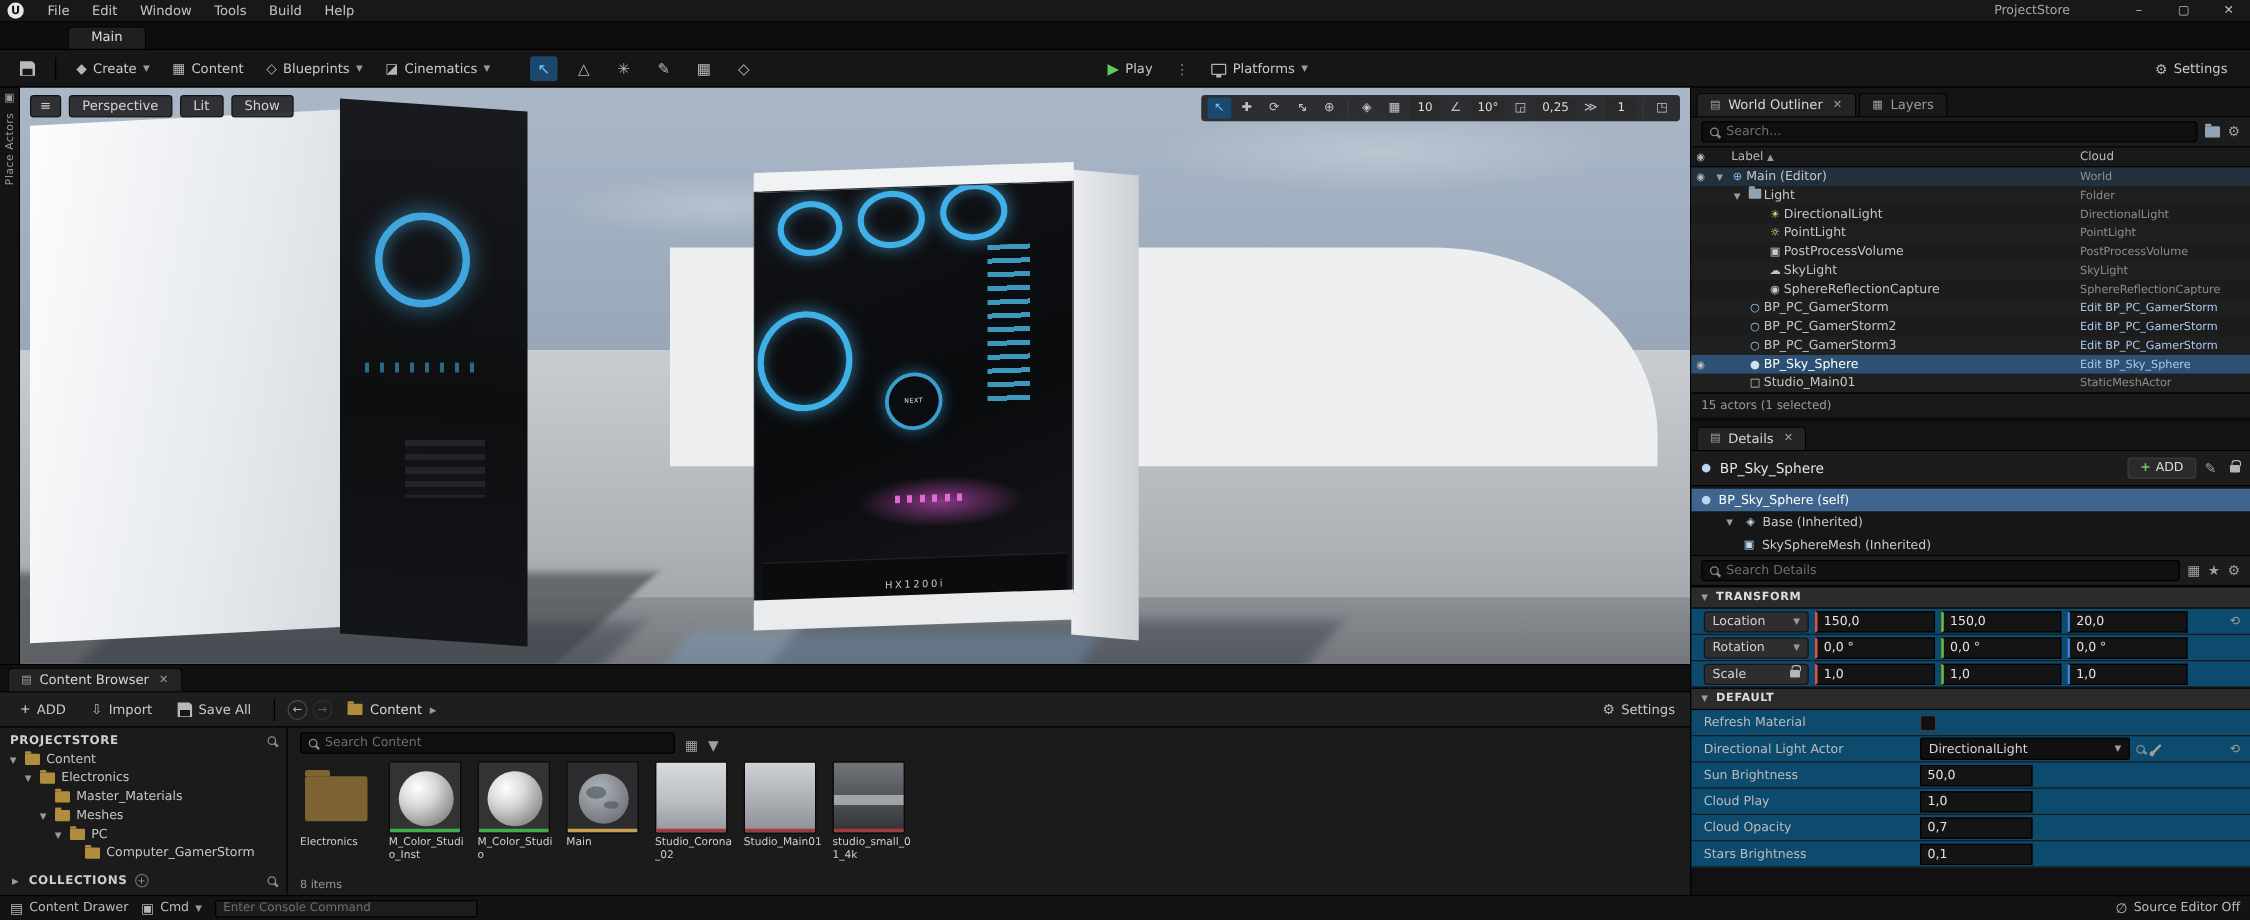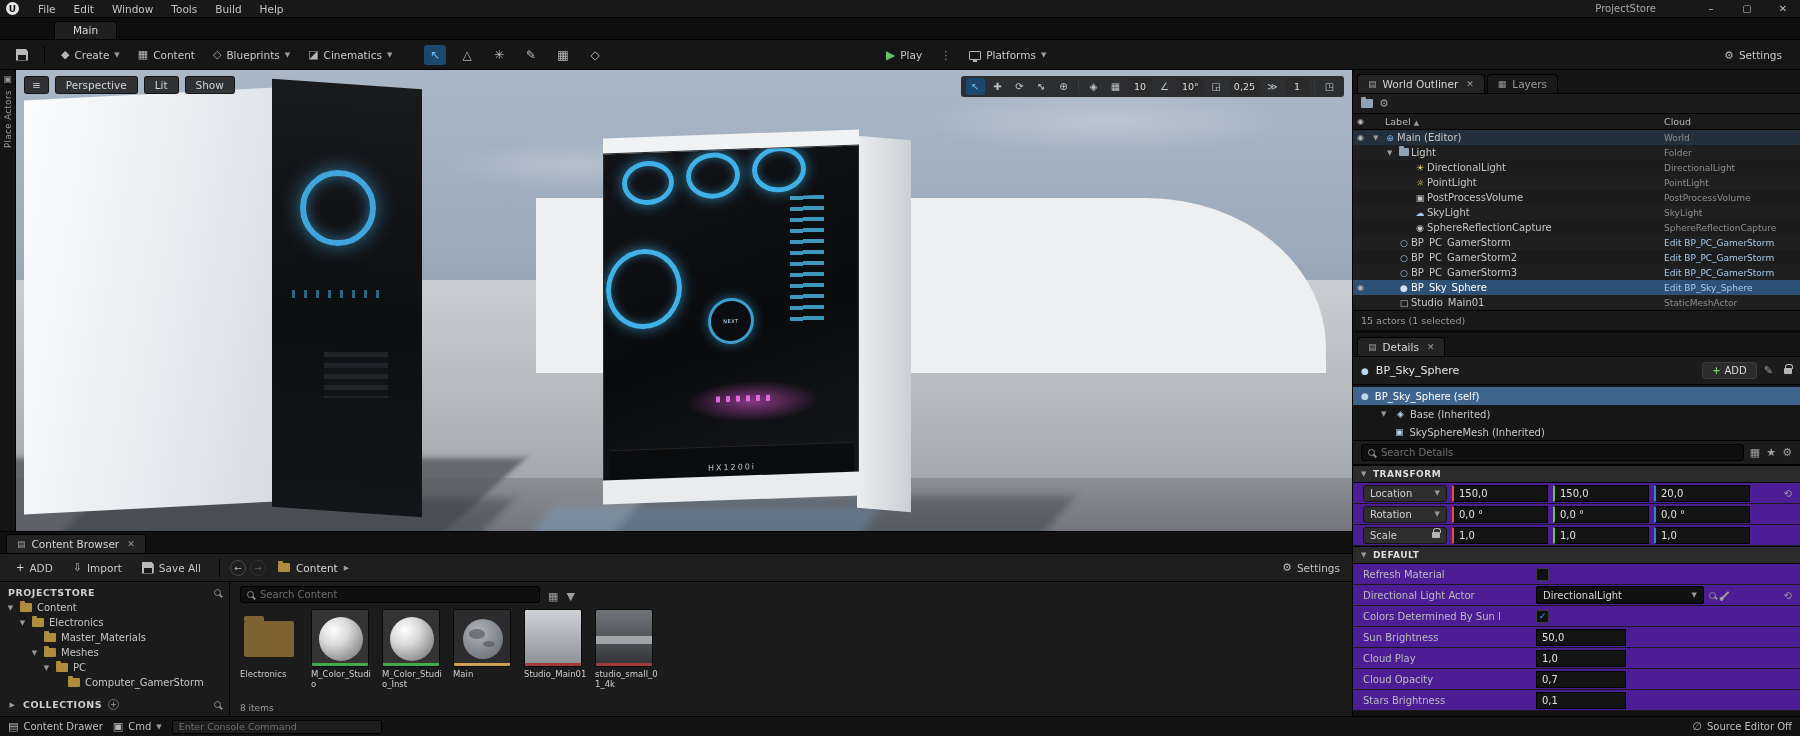--- a/index.html
+++ b/index.html
@@ -155,21 +155,21 @@
   .lockico { width:8px; height:6px; background:#b5b5b5; border-radius:1px; position:relative; flex:none; margin-left:4px; }
   .lockico::before { content:""; position:absolute; top:-4px; left:1px; width:6px; height:4px; border:1.5px solid #b5b5b5; border-bottom:none; border-radius:3px 3px 0 0; }
   .comps { height:56px; background:#161616; border-bottom:1px solid #000; overflow:hidden; padding-top:2px; }
   .comp-row { height:18px; display:flex; align-items:center; gap:6px; font-size:10px; color:#c9c9c9; padding:0 8px; }
   .comp-row.selected { background:#3f658f; color:#fff; }
   .comp-ind1 { width:14px; } .comp-ind2 { width:28px; }
   .c-ico { font-size:9px; color:#bcd6ee; }
 
   .section-hdr { height:18px; background:#2b2b2b; border-top:1px solid #000; border-bottom:1px solid #000;
                  display:flex; align-items:center; gap:6px; padding:0 8px; font-size:9px; font-weight:bold; letter-spacing:.5px; color:#dcdcdc; }
-  .prop-rows { background:#4c1d95; }
+  .prop-rows { background:#0c4a6e; }
   .prop-row { height:21px; display:flex; align-items:center; padding:0 8px 0 10px; gap:5px; border-bottom:1px solid #1a1a1a; }
   .vec-label { width:84px; flex:none; height:17px; background:#2e2e2e; border:1px solid #151515; border-radius:3px;
                display:flex; align-items:center; justify-content:space-between; padding:0 6px; font-size:10px; color:#d2d2d2; }
   .num { width:96px; height:17px; background:#141414; border:1px solid #000; color:#e2e2e2; font-size:10px;
          padding:0 5px; font-family:inherit; outline:none; }
   .num.x { border-left:2px solid #e0523f; } .num.y { border-left:2px solid #6fbf3f; } .num.z { border-left:2px solid #3f7fd9; }
   .reset { margin-left:auto; color:#9a9a9a; font-size:10px; }
   .d-label { width:168px; flex:none; font-size:10px; color:#bcbcbc; white-space:nowrap; overflow:hidden; text-overflow:ellipsis; }
   .chk { width:13px; height:13px; background:#101010; border:1px solid #3c3c3c; border-radius:2px;
          display:flex; align-items:center; justify-content:center; font-size:9px; color:transparent; }
@@ -484,35 +484,41 @@
                 <div class="thumb t-folder">
                     <div class="bigfold"></div>
                   </div>
                 <div class="tile-label">Electronics</div>
               </div>
               <div class="tile">
                 <div class="thumb t-mat">
                     <div class="sphere"></div>
                     <div class="bar b-mat"></div>
                   </div>
-                <div class="tile-label">M_Color_Studio</div>
+                <div class="tile-label">M_Color_Studio_Inst</div>
               </div>
               <div class="tile">
                 <div class="thumb t-mat">
                     <div class="sphere"></div>
                     <div class="bar b-mat"></div>
                   </div>
-                <div class="tile-label">M_Color_Studio_Inst</div>
+                <div class="tile-label">M_Color_Studio</div>
               </div>
               <div class="tile">
                 <div class="thumb t-level">
                     <div class="globe"></div>
                     <div class="bar b-level"></div>
                   </div>
                 <div class="tile-label">Main</div>
+              </div>
+              <div class="tile">
+                <div class="thumb t-tex1">
+                    <div class="bar b-tex"></div>
+                  </div>
+                <div class="tile-label">Studio_Corona_02</div>
               </div>
               <div class="tile">
                 <div class="thumb t-tex2">
                     <div class="bar b-tex"></div>
                   </div>
                 <div class="tile-label">Studio_Main01</div>
               </div>
               <div class="tile">
                 <div class="thumb t-tex3">
                     <div class="bar b-tex"></div>
@@ -534,20 +540,24 @@
             <span class="t-ico">▤</span>
             <span>World Outliner</span>
             <span class="x">✕</span>
           </div>
           <div class="p-tab inactive">
             <span class="t-ico">▦</span>
             <span>Layers</span>
           </div>
         </div>
         <div class="searchbar">
+          <div class="search-box">
+            <span class="lens"></span>
+            <input placeholder="Search..." style="">
+          </div>
           <span class="fold gray"></span>
           <span class="sb-ico">⚙</span>
         </div>
         <div class="ol-header">
           <span class="ol-eye">◉</span>
           <span class="hdr-label"><span>Label</span> <span class="caret">▲</span></span>
           <span class="hdr-type">Cloud</span>
         </div>
         <div class="ol-rows">
           <div class="ol-row current">
@@ -746,24 +756,20 @@
           </div>
           <div class="prop-row">
             <span class="d-label">Directional Light Actor</span>
             <span class="dropdown">
               <span>DirectionalLight</span>
               <span class="caret">▼</span>
             </span>
             <span class="lens"></span>
             <span class="dropper"></span>
             <span class="reset">⟲</span>
-          </div>
-          <div class="prop-row">
-            <span class="d-label">Colors Determined By Sun I</span>
-            <span class="chk on"></span>
           </div>
           <div class="prop-row">
             <span class="d-label">Sun Brightness</span>
             <input class="num-sm" value="50,0" style="">
           </div>
           <div class="prop-row">
             <span class="d-label">Cloud Play</span>
             <input class="num-sm" value="1,0" style="">
           </div>
           <div class="prop-row">

